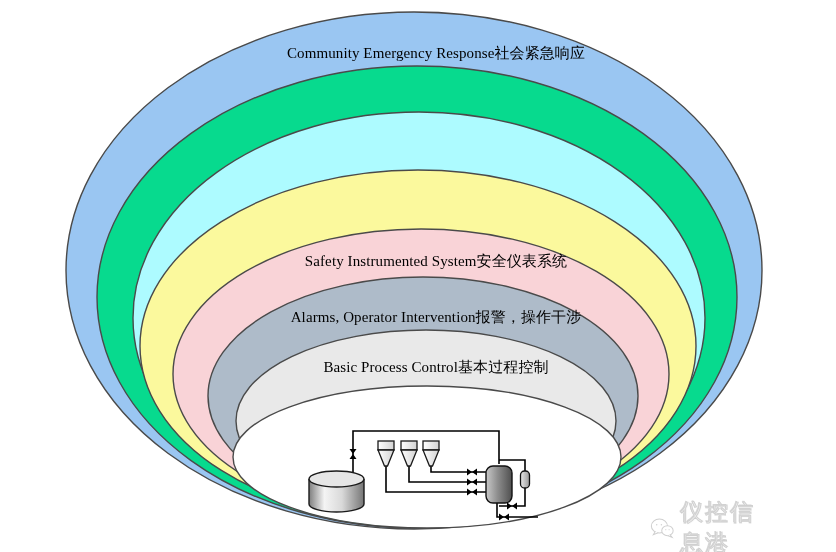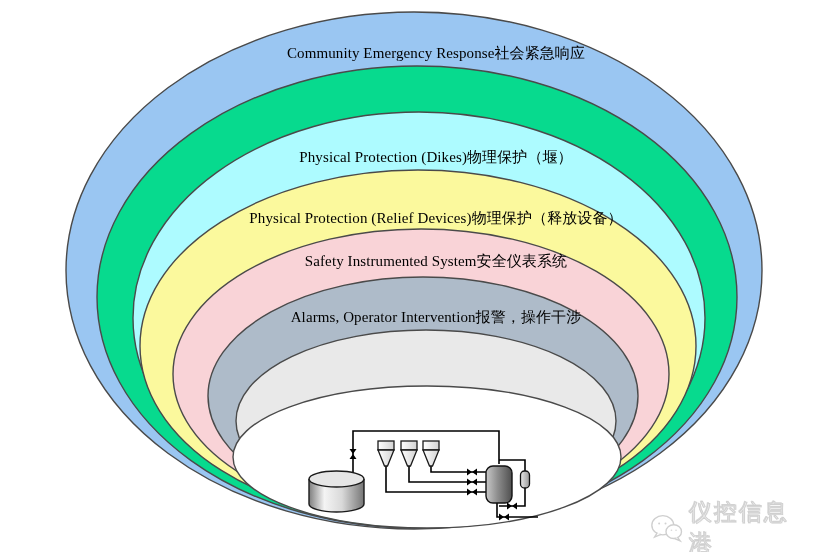--- a/index.html
+++ b/index.html
@@ -2,21 +2,20 @@
 <html><head>
 <meta charset="utf-8">
 <style>
   html,body{margin:0;padding:0;background:#fff;}
   #canvas{
     position:relative;
     width:764px;height:552px;
     background:#fff;
     overflow:hidden;
     font-family:"Liberation Serif","DejaVu Serif",serif;
-    padding-left:39px;
   }
   #onion-svg{position:absolute;left:0;top:0;}
   .ring-label{
     position:absolute;
     transform:translate(-50%,-50%);
     white-space:nowrap;
     font-size:15px;
     color:#000;
     letter-spacing:0.1px;
     text-align:center;
@@ -104,24 +103,23 @@
       <path d="M349.5,449 L353,454 L356.5,449 Z M349.5,459 L353,454 L356.5,459 Z"></path>
       <path d="M467,468.5 L472,472 L467,475.5 Z M477,468.5 L472,472 L477,475.5 Z"></path>
       <path d="M467,478.5 L472,482 L467,485.5 Z M477,478.5 L472,482 L477,485.5 Z"></path>
       <path d="M467,488.5 L472,492 L467,495.5 Z M477,488.5 L472,492 L477,495.5 Z"></path>
       <path d="M507,502.5 L512,506 L507,509.5 Z M517,502.5 L512,506 L517,509.5 Z"></path>
       <path d="M499,513.5 L504,517 L499,520.5 Z M509,513.5 L504,517 L509,520.5 Z"></path>
     </g>
   </svg>
 
   <div class="ring-label" style="left:436px;top:53px">Community Emergency Response社会紧急响应</div>
-  <div class="ring-label" style="left:436px;top:157px">Physical Protection (Dikes)物理保护（堰）</div>
-  <div class="ring-label" style="left:436px;top:218px">Physical Protection (Relief Devices)物理保护（释放设备）</div>
   <div class="ring-label" style="left:436px;top:261px">Safety Instrumented System安全仪表系统</div>
   <div class="ring-label" style="left:436px;top:317px">Alarms, Operator Intervention报警，操作干涉</div>
+  <div class="ring-label" style="left:436px;top:367px">Basic Process Control基本过程控制</div>
 
   <div id="watermark">
     <svg width="36" height="34" viewBox="0 0 36 34" fill="#ffffff" stroke="#cfcfcf" stroke-width="1.5">
       <ellipse cx="14" cy="14" rx="12" ry="10.5"></ellipse>
       <path d="M8,22 L5,27 L12,24" fill="#ffffff"></path>
       <ellipse cx="26" cy="21" rx="8.5" ry="7.5"></ellipse>
       <path d="M30,27 L33,31 L27,28.5" fill="#ffffff"></path>
       <circle cx="10" cy="12" r="1.1" fill="#d2d2d2" stroke="none"></circle>
       <circle cx="17" cy="12" r="1.1" fill="#d2d2d2" stroke="none"></circle>
       <circle cx="23.5" cy="19.5" r="0.9" fill="#d8d8d8" stroke="none"></circle>

